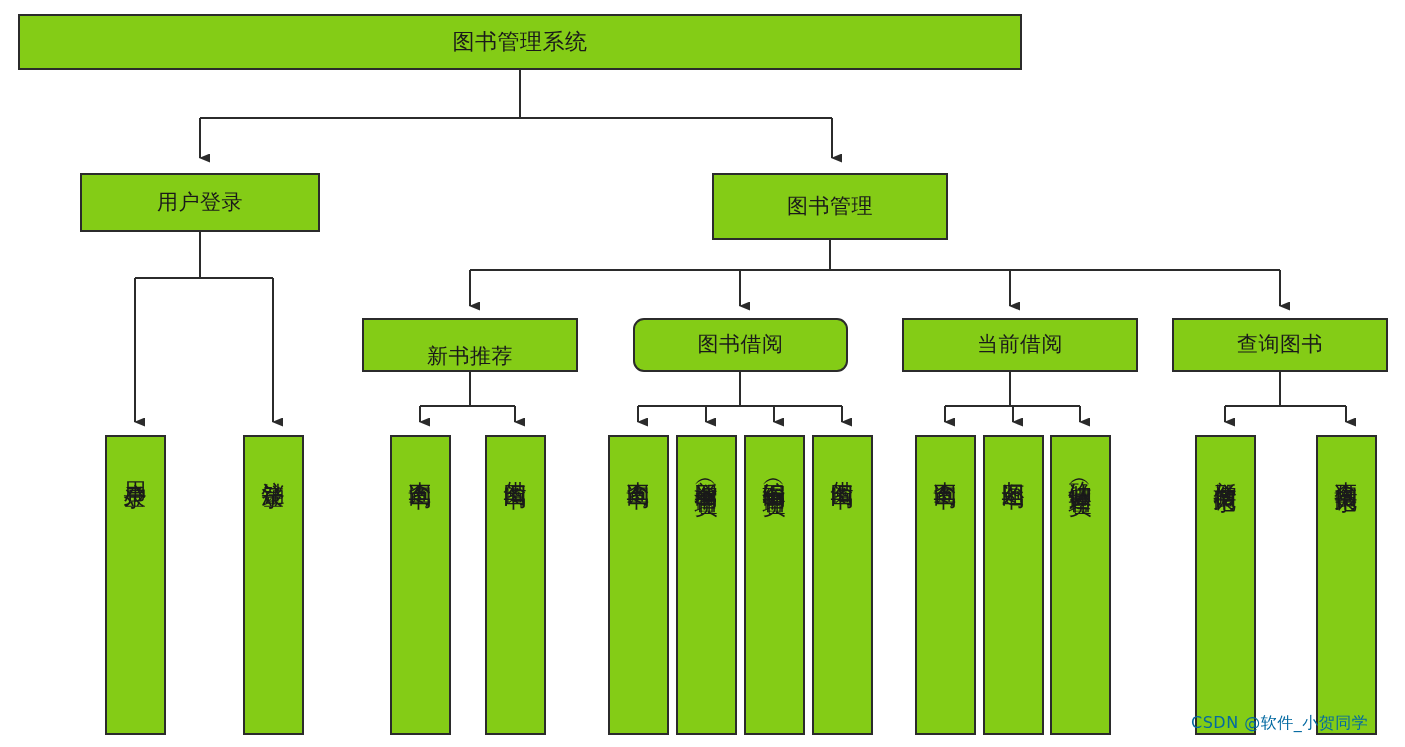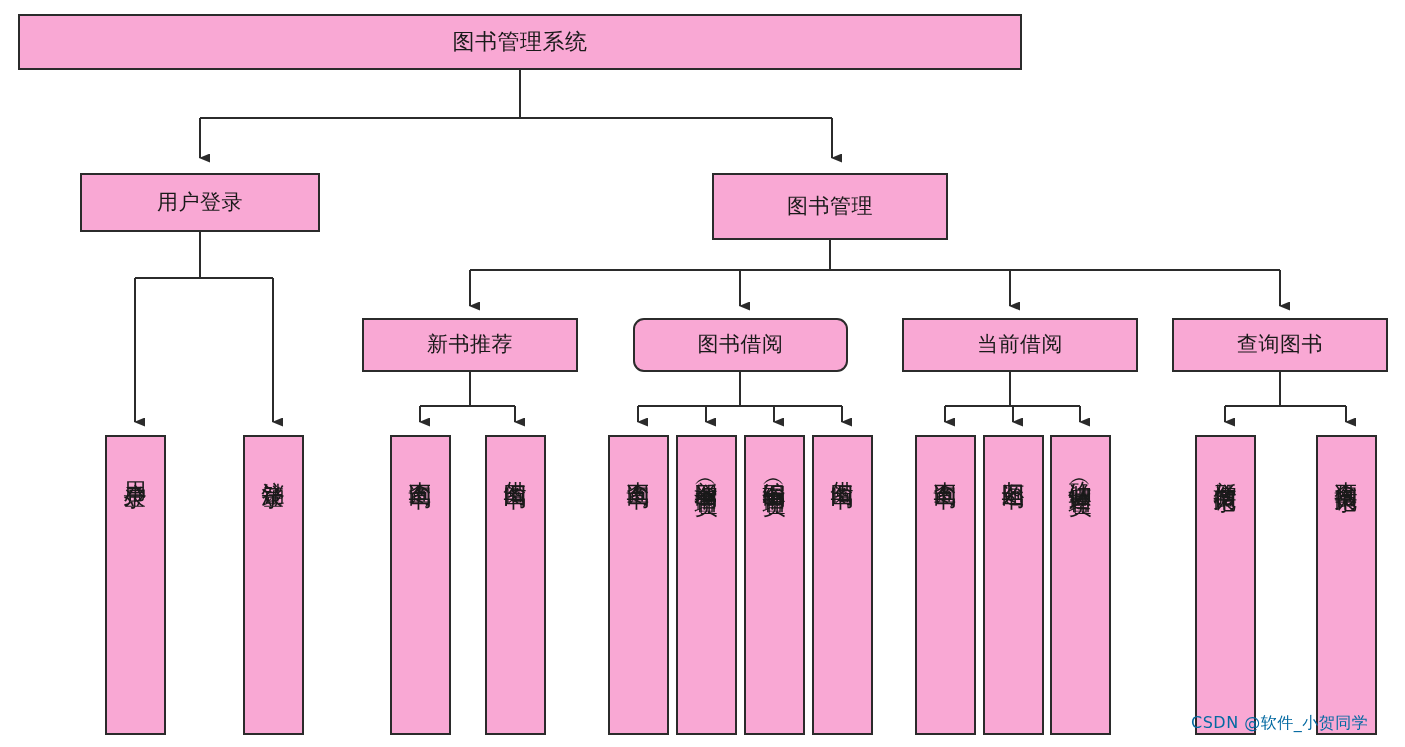--- a/index.html
+++ b/index.html
@@ -24,21 +24,21 @@
     left: 0;
     top: 0;
     width: 1405px;
     height: 747px;
     pointer-events: none;
   }
   .node {
     position: absolute;
     box-sizing: border-box;
     border: 2px solid #2b2b2b;
-    background: #f9a8d4;
+    background: #84cc16;
     display: flex;
     align-items: center;
     justify-content: center;
     text-align: center;
   }
   .node .label {
     display: block;
     line-height: 1.22;
     letter-spacing: 0.5px;
     color: #1a1a1a;
@@ -135,21 +135,21 @@
   </div>
 
   <div class="node h" style="left:80px; top:173px; width:240px; height:59px;">
     <span class="label">用户登录</span>
   </div>
 
   <div class="node h" style="left:712px; top:173px; width:236px; height:67px;">
     <span class="label">图书管理</span>
   </div>
 
-  <div class="node h" style="left:362px; top:318px; width:216px; height:54px;">
+  <div class="node h" style="left:362px; top:318px; width:216px; height:54px;align-items:flex-end;">
     <span class="label">新书推荐</span>
   </div>
 
   <div class="node h" style="left:633px; top:318px; width:215px; height:54px;border-radius:11px;">
     <span class="label">图书借阅</span>
   </div>
 
   <div class="node h" style="left:902px; top:318px; width:236px; height:54px;">
     <span class="label">当前借阅</span>
   </div>

